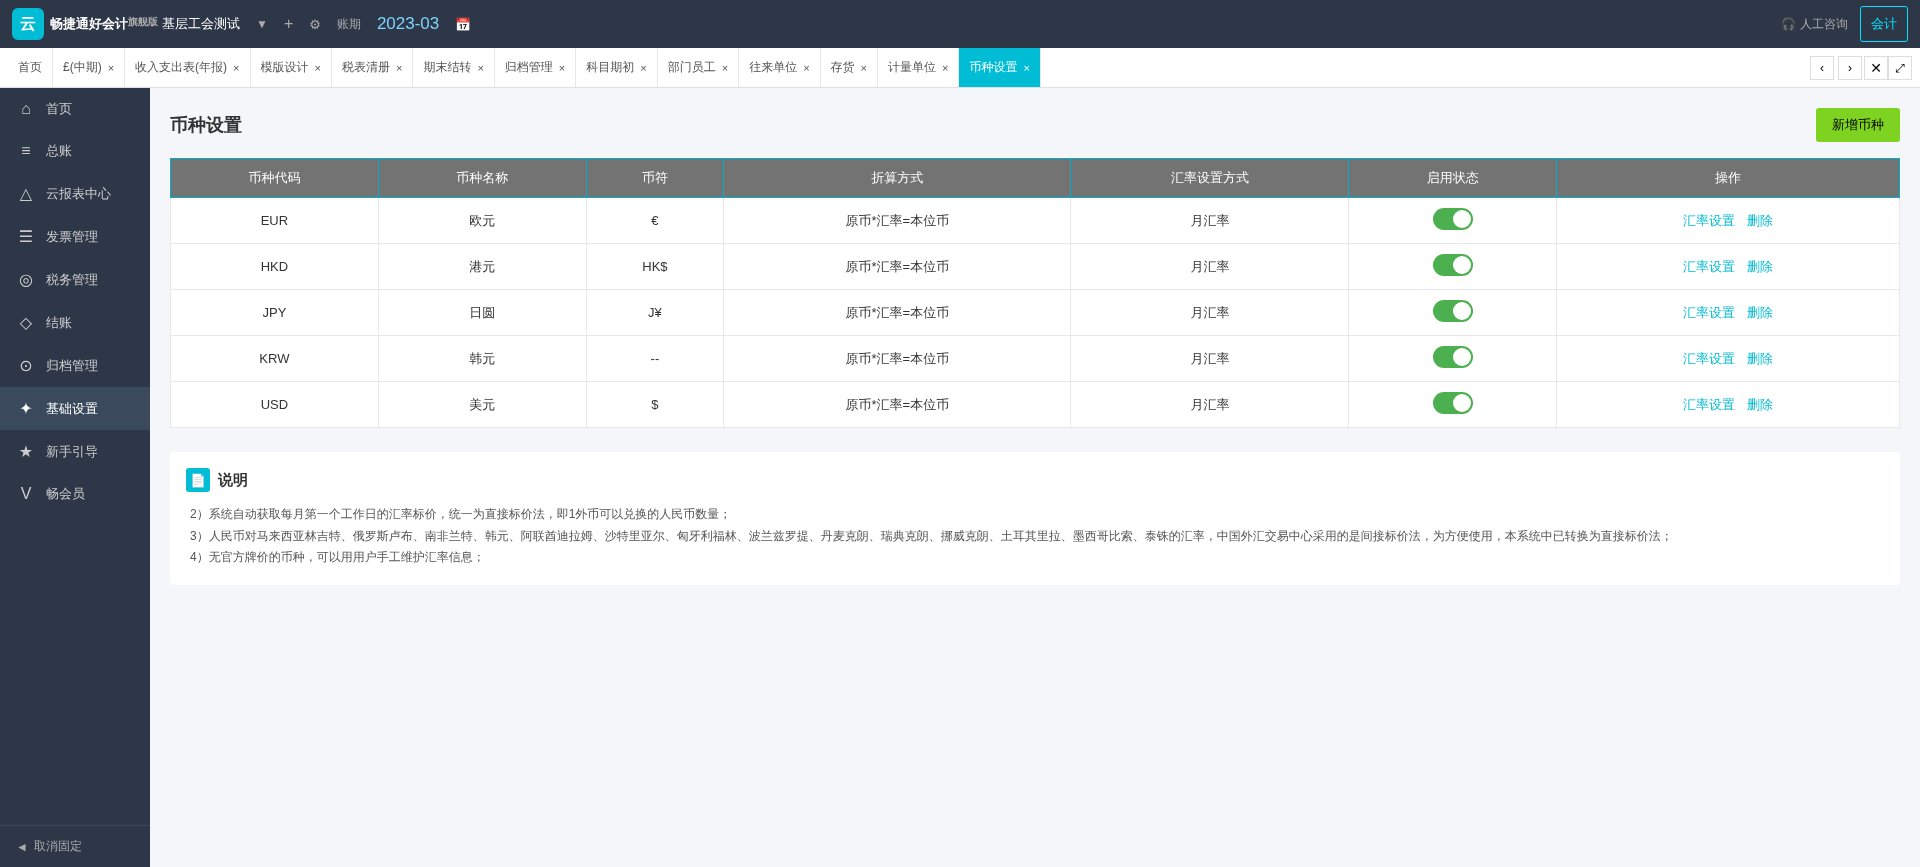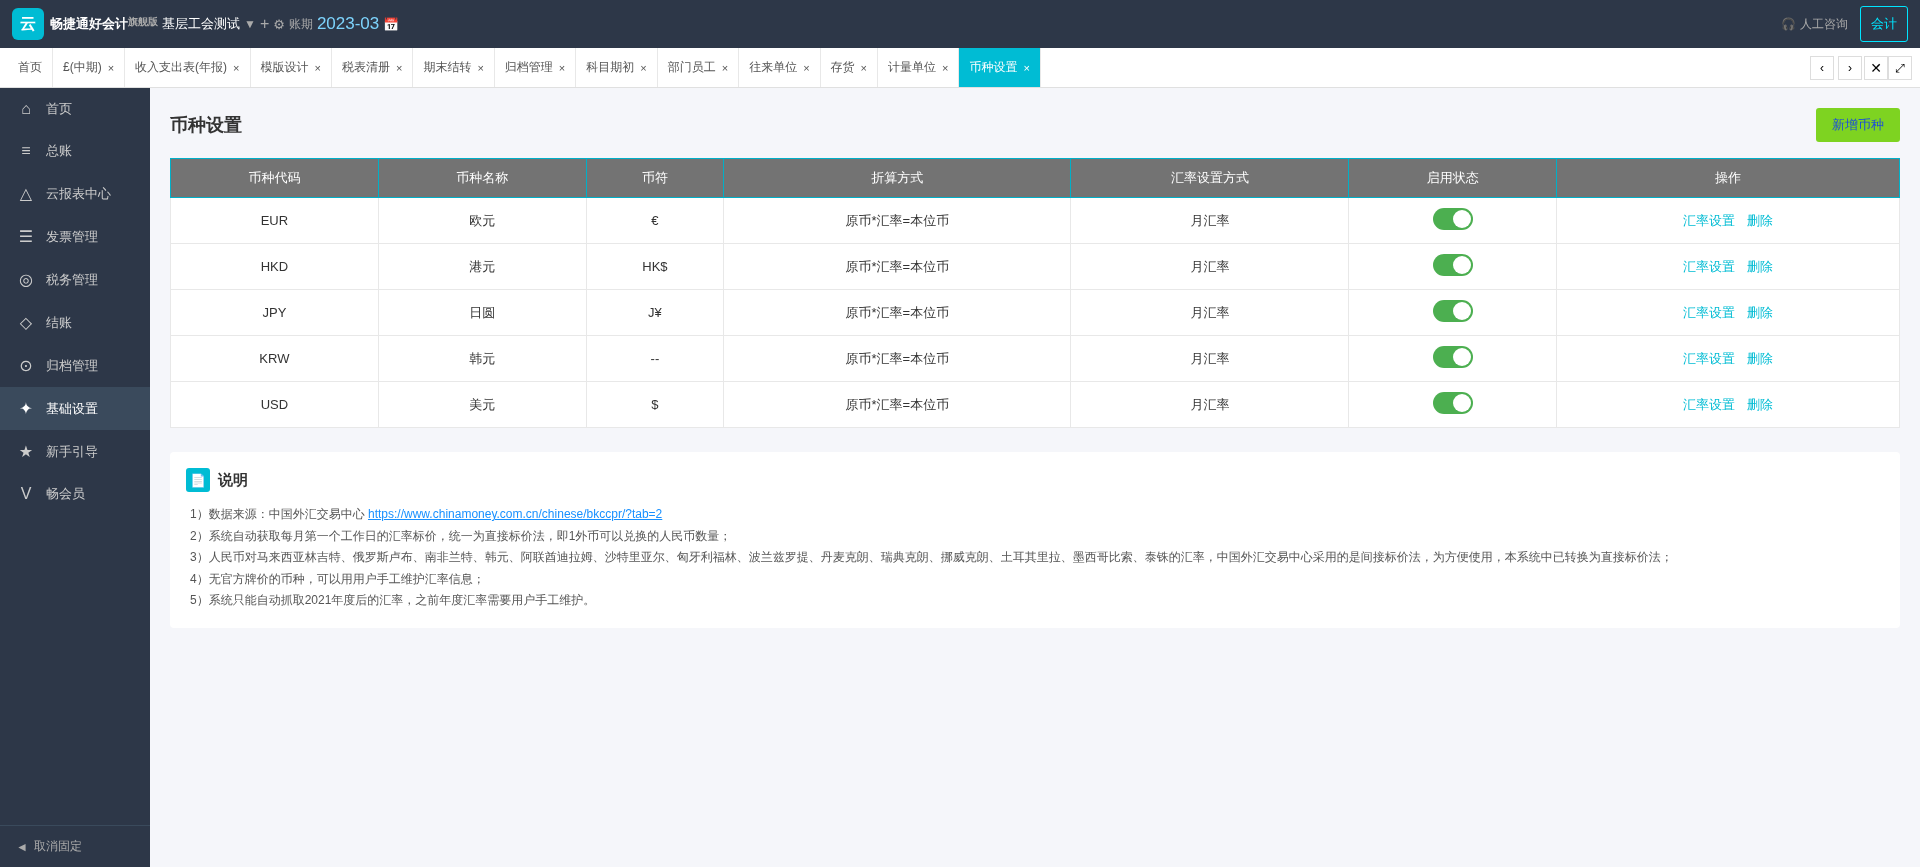--- a/index.html
+++ b/index.html
@@ -12,21 +12,21 @@
     .app-logo {
       display: flex; align-items: center; gap: 6px; color: white; font-size: 14px; font-weight: bold; width: 150px;
     }
     .logo-icon {
       width: 32px; height: 32px; background: #00bcd4; border-radius: 6px; display: flex; align-items: center; justify-content: center; color: white; font-size: 16px;
     }
     .logo-text { display: flex; flex-direction: row; }
     .logo-main { font-size: 13px; color: white; }
     .logo-sub { font-size: 10px; color: #aaa; }
     .workspace-area {
-      display: flex; align-items: center; flex: 1; gap: 4px; color: white;
+      display: flex; align-items: center; flex: 1; gap: 16px; color: white;
     }
     .workspace-name { font-size: 13px; color: white; }
     .workspace-dropdown { color: #aaa; cursor: pointer; font-size: 12px; }
     .workspace-add { color: #aaa; cursor: pointer; font-size: 16px; }
     .workspace-settings { color: #aaa; cursor: pointer; }
     .period-label { color: #aaa; font-size: 12px; }
     .period-value { color: #7dd3fc; font-size: 17px; }
     .period-calendar { color: #00bcd4; cursor: pointer; }
     .header-right {
       display: flex; align-items: center; gap: 12px;
@@ -82,21 +82,21 @@
     }
 
     
     .page-header {
       display: flex; align-items: center; justify-content: space-between; margin-bottom: 16px;
     }
     .page-title {
       font-size: 18px; font-weight: bold; color: #333;
     }
     .new-btn {
-      background: #7ed321; color: #1d4ed8; border: none; padding: 8px 16px; border-radius: 3px; cursor: pointer; font-size: 13px;
+      background: #7ed321; color: #000000; border: none; padding: 8px 16px; border-radius: 3px; cursor: pointer; font-size: 13px;
     }
 
     
     .data-table {
       width: 100%; border-collapse: collapse; background: white;
     }
     .data-table thead tr {
       background: #737373; color: white;
     }
     .data-table thead th {
@@ -344,21 +344,19 @@
           </tr>
         </tbody>
     </table>
 
     <div class="notes-section">
       <div class="notes-title">
         <div class="notes-icon">📄</div>
         <span>说明</span>
       </div>
       <ul class="notes-list" id="notes-list">
-          <li>1）数据来源：中国外汇交易中心 <a class="notes-link">https://www.chinamoney.com.cn/chinese/bkccpr/?tab=2</a></li>
           <li>2）系统自动获取每月第一个工作日的汇率标价，统一为直接标价法，即1外币可以兑换的人民币数量；</li>
           <li>3）人民币对马来西亚林吉特、俄罗斯卢布、南非兰特、韩元、阿联酋迪拉姆、沙特里亚尔、匈牙利福林、波兰兹罗提、丹麦克朗、瑞典克朗、挪威克朗、土耳其里拉、墨西哥比索、泰铢的汇率，中国外汇交易中心采用的是间接标价法，为方便使用，本系统中已转换为直接标价法；</li>
           <li>4）无官方牌价的币种，可以用用户手工维护汇率信息；</li>
-          <li>5）系统只能自动抓取2021年度后的汇率，之前年度汇率需要用户手工维护。</li>
         </ul>
     </div>
   </div>
 </div>
 
 </body></html>

